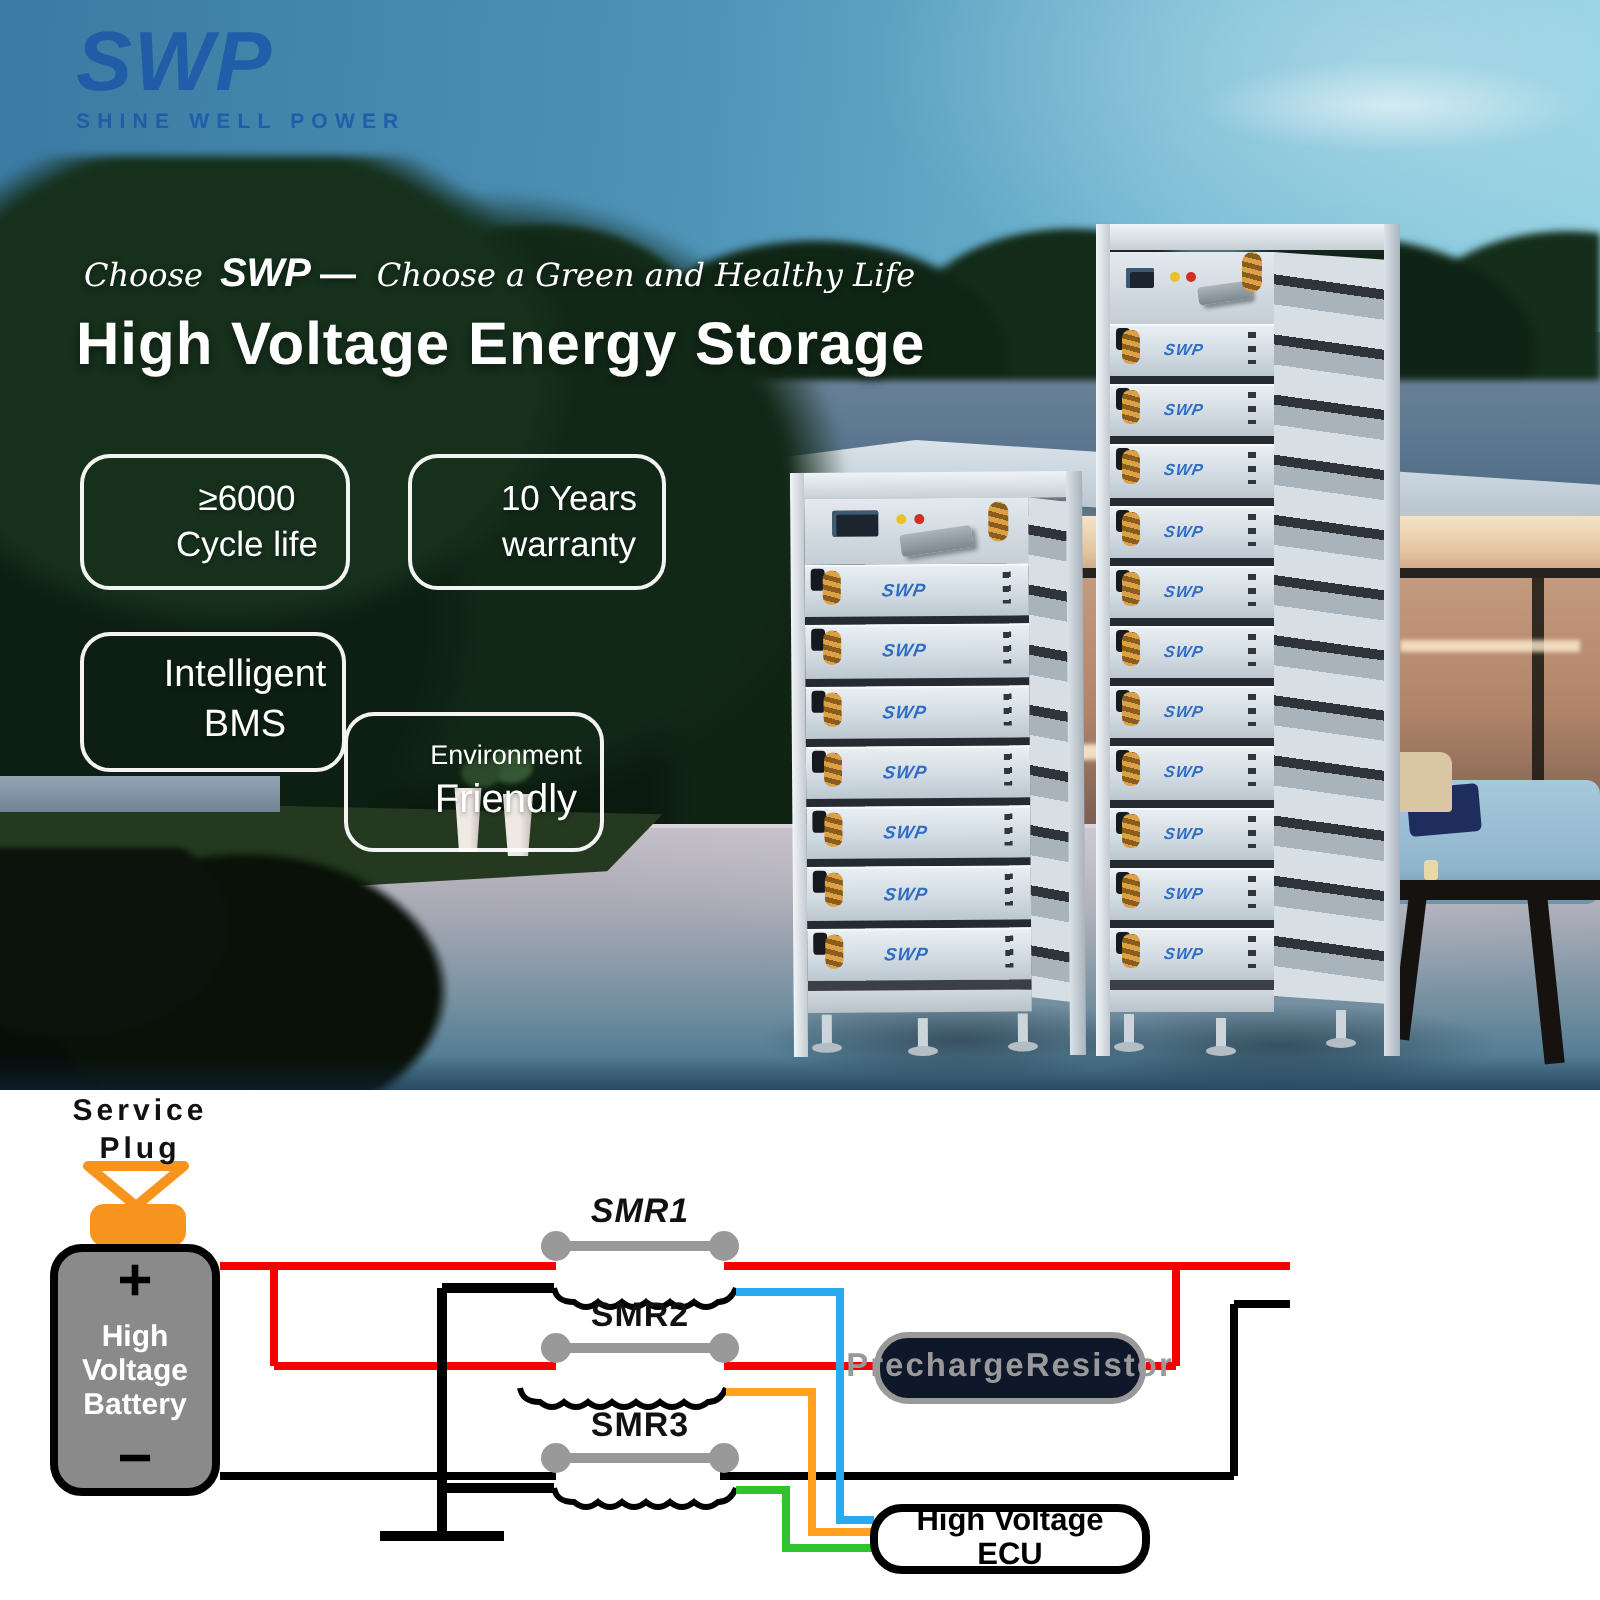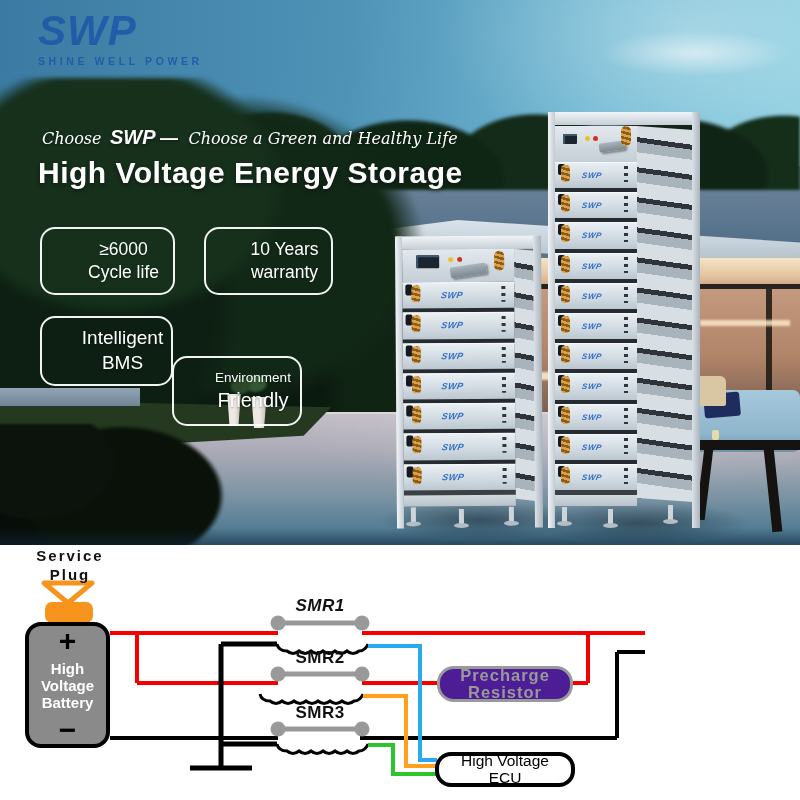--- a/index.html
+++ b/index.html
@@ -159,28 +159,28 @@
   .plugblock{left:45px;top:57px;width:48px;height:21px;background:var(--plug_orange,#f7941d);border-radius:7px;}
   .battery{left:25px;top:77px;width:85px;height:126px;background:var(--battery_fill,#8a8a8a);
     border:4px solid #000;border-radius:16px;box-sizing:border-box;
     display:flex;flex-direction:column;align-items:center;justify-content:space-between;padding:1px 0 4px;}
   .bat-plus{font-size:30px;font-weight:900;color:#000;line-height:.9;}
   .bat-label{color:#fff;font-weight:bold;font-size:15px;line-height:1.12;text-align:center;}
   .bat-minus{font-size:30px;font-weight:900;color:#000;line-height:.7;}
   .smrlabel{width:100px;font-size:17px;letter-spacing:.5px;}
   .smr1{left:270px;top:51px;font-style:italic;} .smr2{left:270px;top:103px;} .smr3{left:270px;top:158px;}
   .precharge{left:437px;top:121px;width:136px;height:36px;border:3.5px solid var(--component_gray,#999);
-    border-radius:17px;box-sizing:border-box;background:#4c1d95;color:var(--component_gray,#999);
-    font-weight:bold;font-size:16.5px;line-height:1.05;display:flex;flex-direction:column;
+    border-radius:17px;box-sizing:border-box;background:#0f172a;color:var(--component_gray,#999);
+    font-weight:bold;font-size:16.5px;line-height:1.05;display:flex;flex-direction:row;
     align-items:center;justify-content:center;letter-spacing:1px;}
   .inverter{left:645px;top:78px;width:137px;height:87px;background:#979797;border:4.5px solid #000;
     border-radius:18px;box-sizing:border-box;color:#fff;font-weight:bold;font-size:19px;
     letter-spacing:1px;display:flex;align-items:center;justify-content:center;}
   .ecu{left:435px;top:207px;width:140px;height:35px;background:#fff;border:4px solid #000;
-    border-radius:16px;box-sizing:border-box;color:#000;font-weight:normal;font-size:15.5px;
+    border-radius:16px;box-sizing:border-box;color:#000;font-weight:bold;font-size:15.5px;
     line-height:1.05;display:flex;flex-direction:column;align-items:center;justify-content:center;}
 </style>
 </head>
 <body>
 
 <div class="stage">
 
   <div class="photo">
     <div class="abs cloud"></div>
     <div class="abs wallband"></div>

